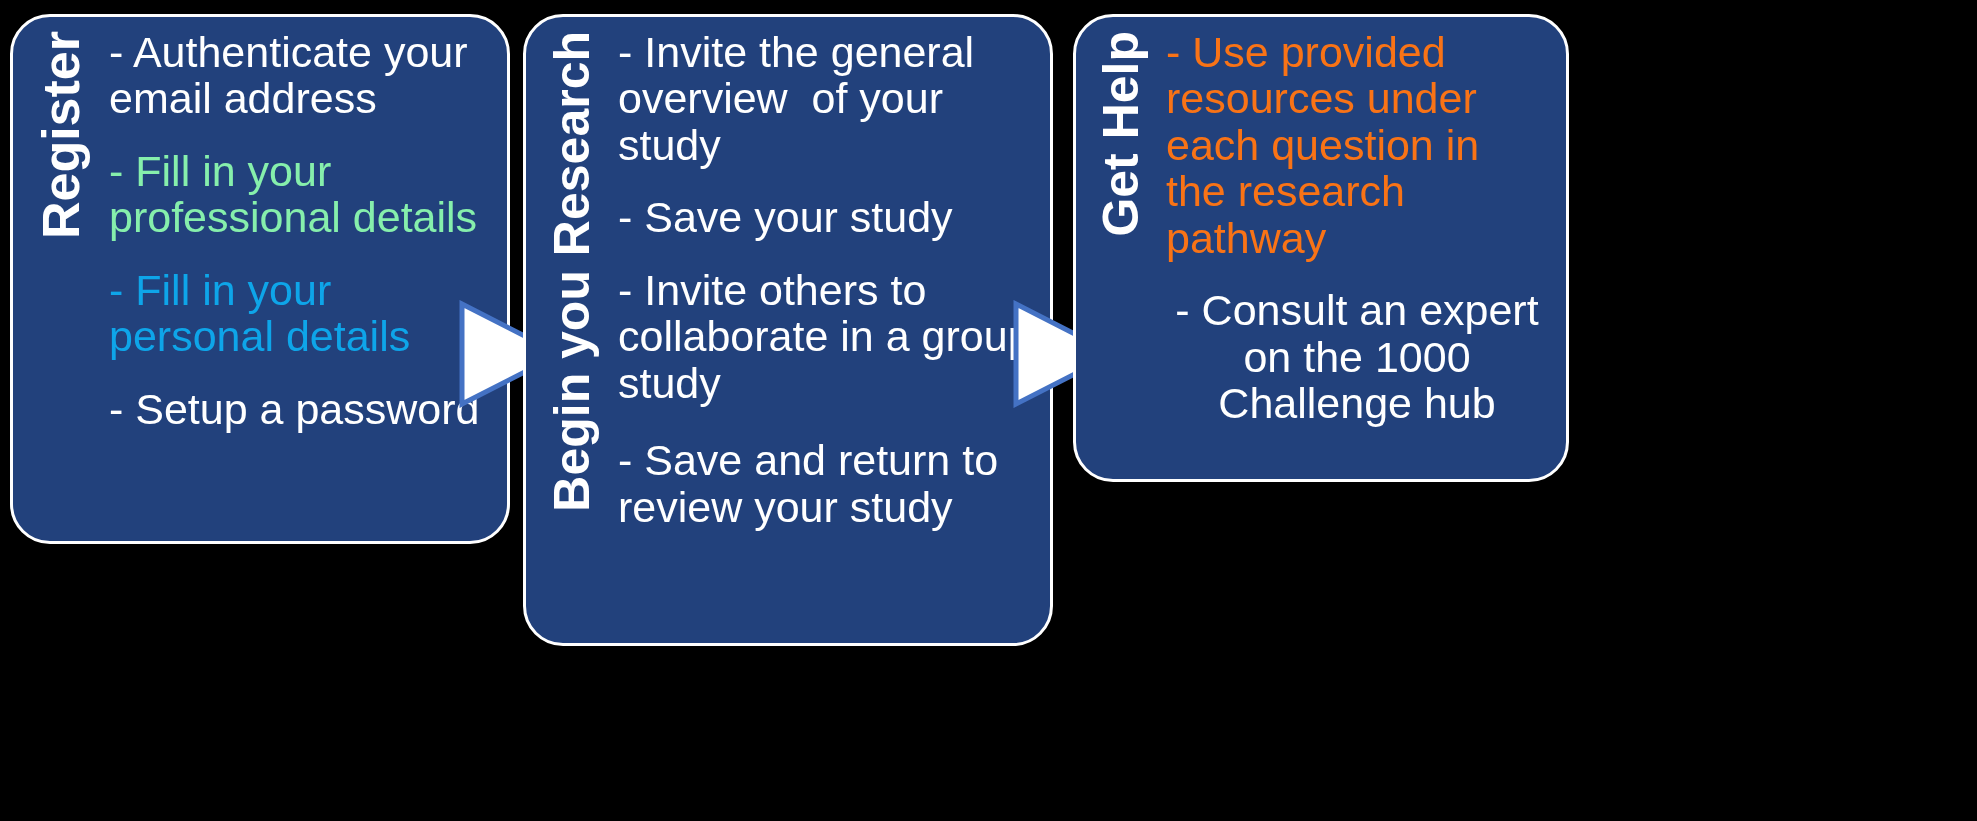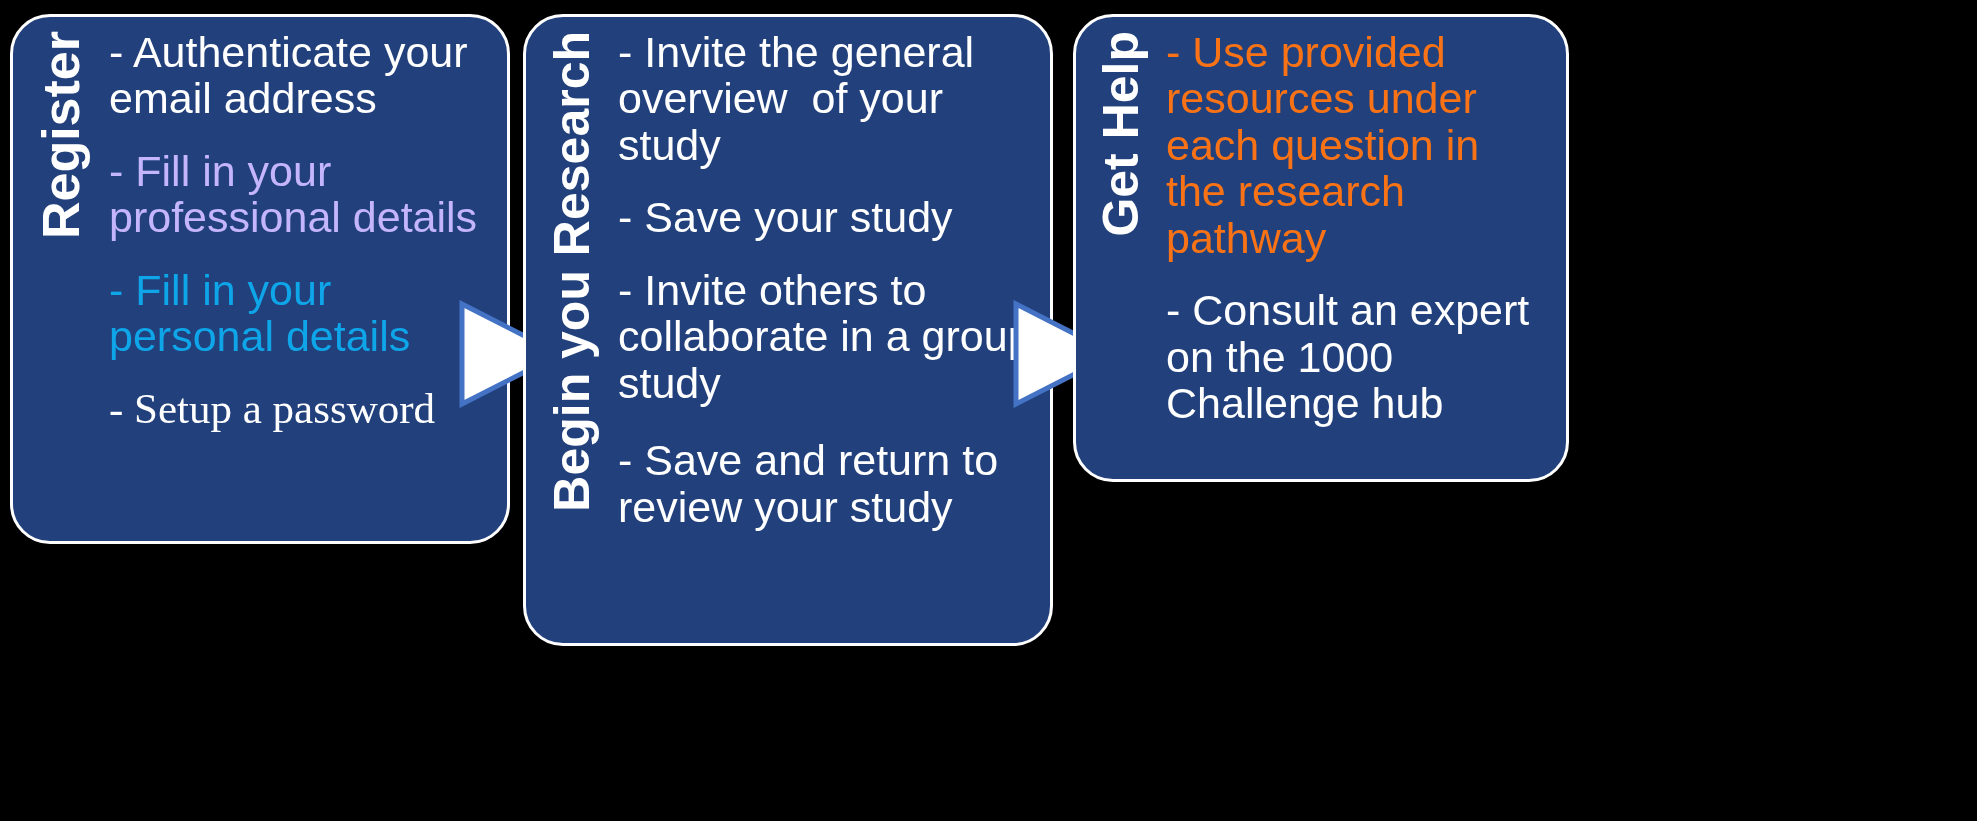--- a/index.html
+++ b/index.html
@@ -103,23 +103,23 @@
 <body>
 
 <div id="stage" style="background: rgb(0, 0, 0);">
 
   <div class="panel" id="panel-register" style="background: rgb(34, 65, 124); border-color: rgb(255, 255, 255);">
     <div class="panel-title-wrap">
       <div class="panel-title" style="color: rgb(255, 255, 255);">Register</div>
     </div>
     <div class="panel-body">
       <p class="bullet" style="color: rgb(255, 255, 255);">- Authenticate your email address</p>
-      <p class="bullet" style="color: #c4b5fd;">- Fill in your professional details</p>
+      <p class="bullet" style="color: #86efac;">- Fill in your professional details</p>
       <p class="bullet" style="color: #0ea5e9;">- Fill in your personal details</p>
-      <p class="bullet" style="color: rgb(255, 255, 255); font-family: Liberation Serif, serif;">- Setup a password</p>
+      <p class="bullet" style="color: rgb(255, 255, 255);">- Setup a password</p>
     </div>
   </div>
 
   <div class="arrow" id="arrow-1">
     <svg viewBox="0 0 106 108" xmlns="http://www.w3.org/2000/svg">
       <polygon points="4,4 102,54 4,104" fill="#FFFFFF" stroke="#4472C4" stroke-width="5" stroke-linejoin="miter"></polygon>
     </svg>
   </div>
 
   <div class="panel" id="panel-research" style="background: rgb(34, 65, 124); border-color: rgb(255, 255, 255);">
@@ -139,17 +139,17 @@
       <polygon points="4,4 102,54 4,104" fill="#FFFFFF" stroke="#4472C4" stroke-width="5" stroke-linejoin="miter"></polygon>
     </svg>
   </div>
 
   <div class="panel" id="panel-help" style="background: rgb(34, 65, 124); border-color: rgb(255, 255, 255);">
     <div class="panel-title-wrap">
       <div class="panel-title" style="color: rgb(255, 255, 255);">Get Help</div>
     </div>
     <div class="panel-body">
       <p class="bullet" style="color: #f97316;">- Use provided resources under each question in the research pathway</p>
-      <p class="bullet" style="color: rgb(255, 255, 255);">- Consult an expert on the 1000 Challenge hub</p>
+      <p class="bullet" style="color: rgb(255, 255, 255); text-align: center;">- Consult an expert on the 1000 Challenge hub</p>
     </div>
   </div>
 
 </div>
 
 </body></html>

